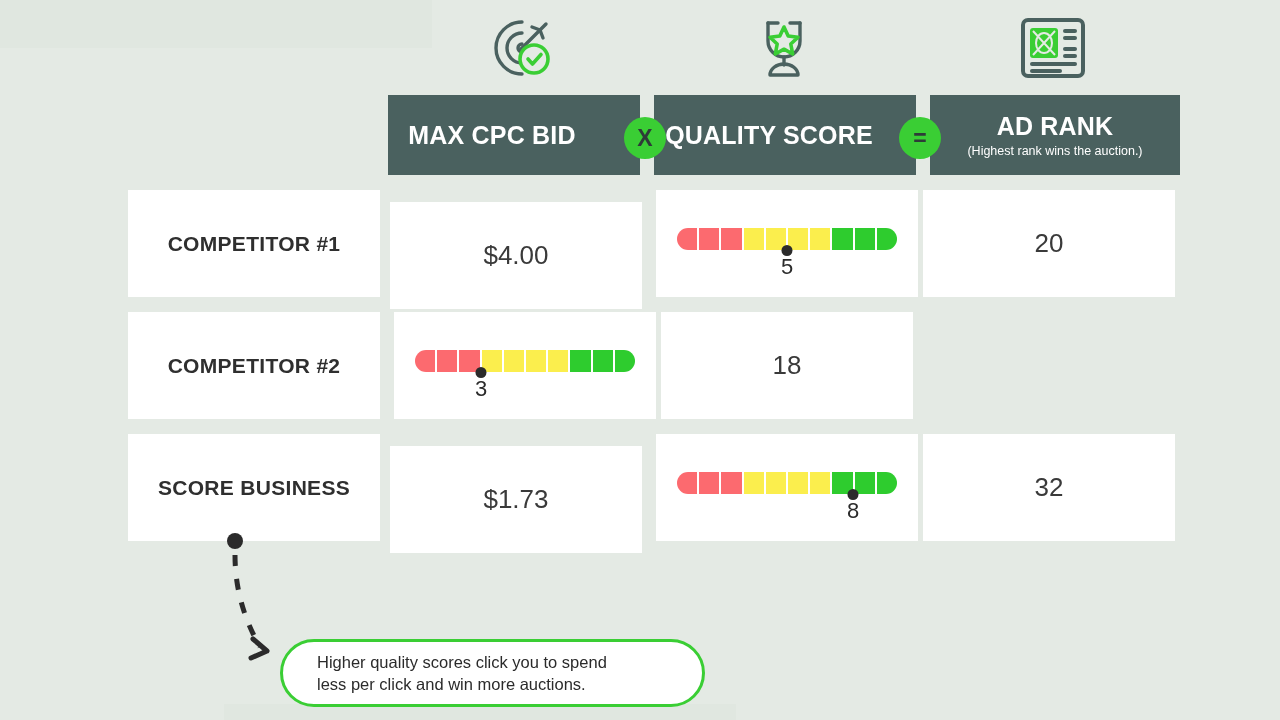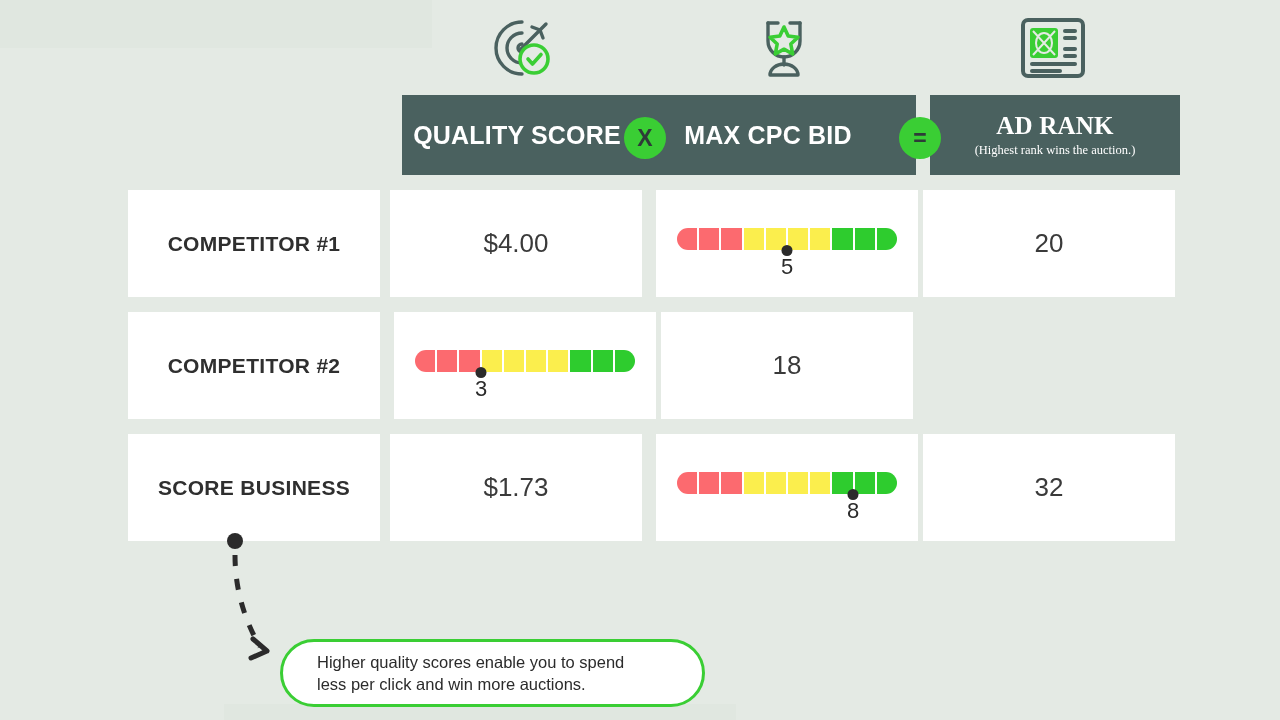--- a/index.html
+++ b/index.html
@@ -46,21 +46,21 @@
   }
   .hcell {
     background: #4a615f;
     height: 80px;
     display: flex; flex-direction: column;
     align-items: center; justify-content: center;
     position: relative;
   }
   .hcell.bid     { width: 252px; }
   .hcell.quality { width: 262px; margin-left: 14px; }
-  .hcell.rank    { width: 250px; margin-left: 14px; font-family: Liberation Serif, serif; }
+  .hcell.rank    { width: 250px; margin-left: 14px; }
 
   .hcell .title {
     color: #ffffff;
     font-size: 25px;
     font-weight: bold;
     letter-spacing: 0.2px;
     white-space: nowrap;
   }
   .hcell .subtitle {
     color: #ffffff;
@@ -89,21 +89,21 @@
   
   .table { position: absolute; left: 128px; top: 190px; width: 1052px; }
   .trow { display: flex; height: 107px; margin-bottom: 15px; }
   .cell {
     background: #ffffff;
     height: 107px;
     display: flex; align-items: center; justify-content: center;
     position: relative;
   }
   .cell.name { width: 252px; }
-  .cell.bid  { width: 252px; margin-left: 10px; }
+  .cell.bid  { width: 252px; margin-left: 10px; margin-top: 12px; }
   .cell.qual { width: 262px; margin-left: 14px; }
   .cell.rank { width: 252px; margin-left: 5px; }
 
   .name-text {
     font-size: 21px; font-weight: bold;
     color: #2f2f2f; letter-spacing: 0.3px;
     white-space: nowrap;
   }
   .bid-text  { font-size: 26px; color: #3a3a3a; }
   .rank-text { font-size: 26px; color: #3a3a3a; }
@@ -208,25 +208,25 @@
         <rect x="43" y="30" width="14" height="4" rx="2"></rect>
         <rect x="43" y="37" width="14" height="4" rx="2"></rect>
         <rect x="10" y="45" width="47" height="4" rx="2"></rect>
         <rect x="10" y="52" width="32" height="4" rx="2"></rect>
       </g>
     </svg>
   </div>
 </div>
 
 <div class="header-bar">
+  <div class="hcell bid">
+    <div class="title">MAX CPC BID</div>
+  </div>
   <div class="hcell quality">
     <div class="title">QUALITY SCORE</div>
-  </div>
-  <div class="hcell bid">
-    <div class="title">MAX CPC BID</div>
   </div>
   <div class="hcell rank">
     <div class="title">AD RANK</div>
     <div class="subtitle">(Highest rank wins the auction.)</div>
   </div>
 </div>
 
 <div class="op-circle times">
   <span>X</span>
 </div>
@@ -325,16 +325,16 @@
 </div>
 
 <svg class="arrow-svg" width="80" height="145" viewBox="0 0 80 145">
   <circle cx="20" cy="16" r="8" fill="#2b2b2b"></circle>
   <path d="M20 30 C20 62, 28 92, 45 122" fill="none" stroke="#2b2b2b" stroke-width="5" stroke-linecap="butt" stroke-dasharray="11 13"></path>
   <path d="M38 114 L52 126 L36 133" fill="none" stroke="#2b2b2b" stroke-width="5" stroke-linecap="round" stroke-linejoin="round"></path>
 </svg>
 
 <div class="callout">
   <div class="callout-text">
-    <div>Higher quality scores enable you to spend</div>
+    <div>Higher quality scores click you to spend</div>
     <div>less per click and win more auctions.</div>
   </div>
 </div>
 
 </body></html>

